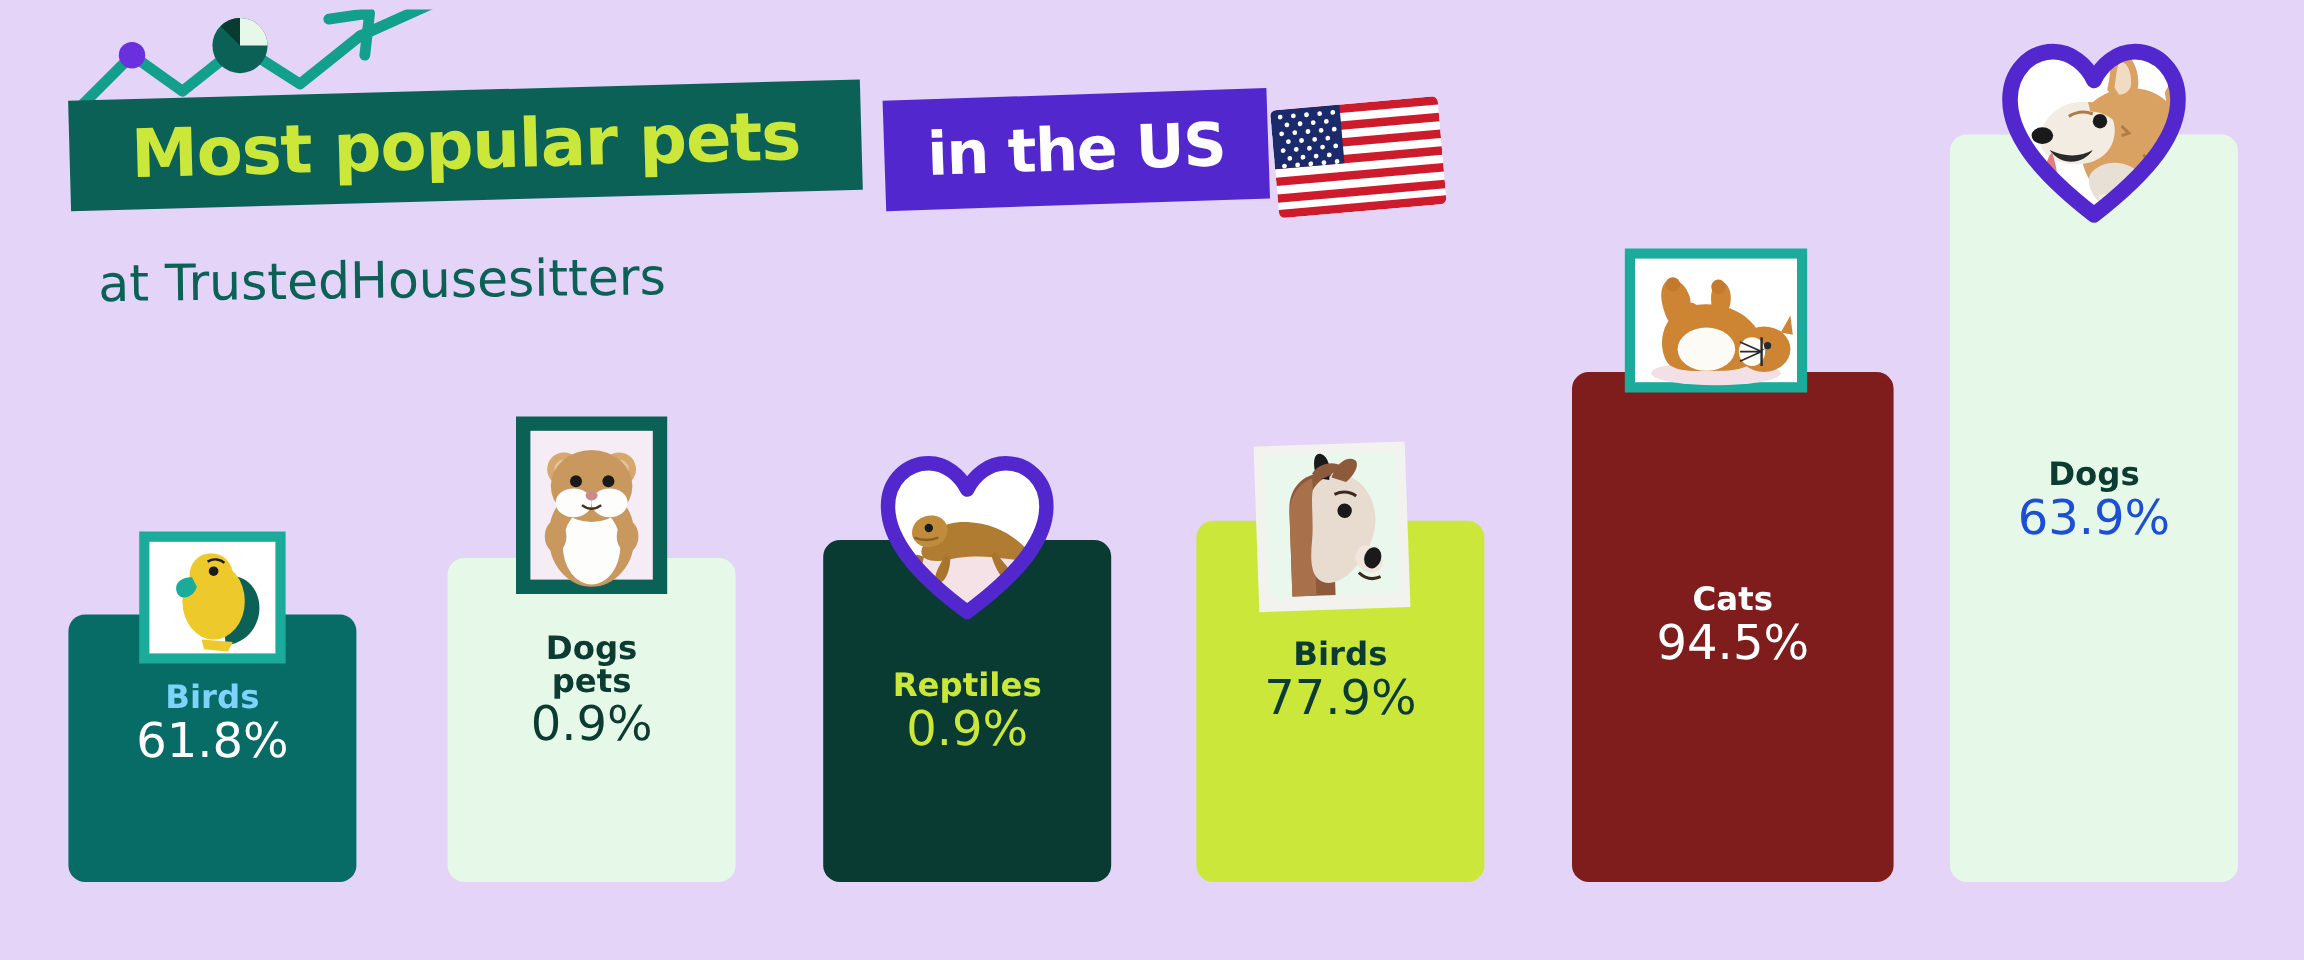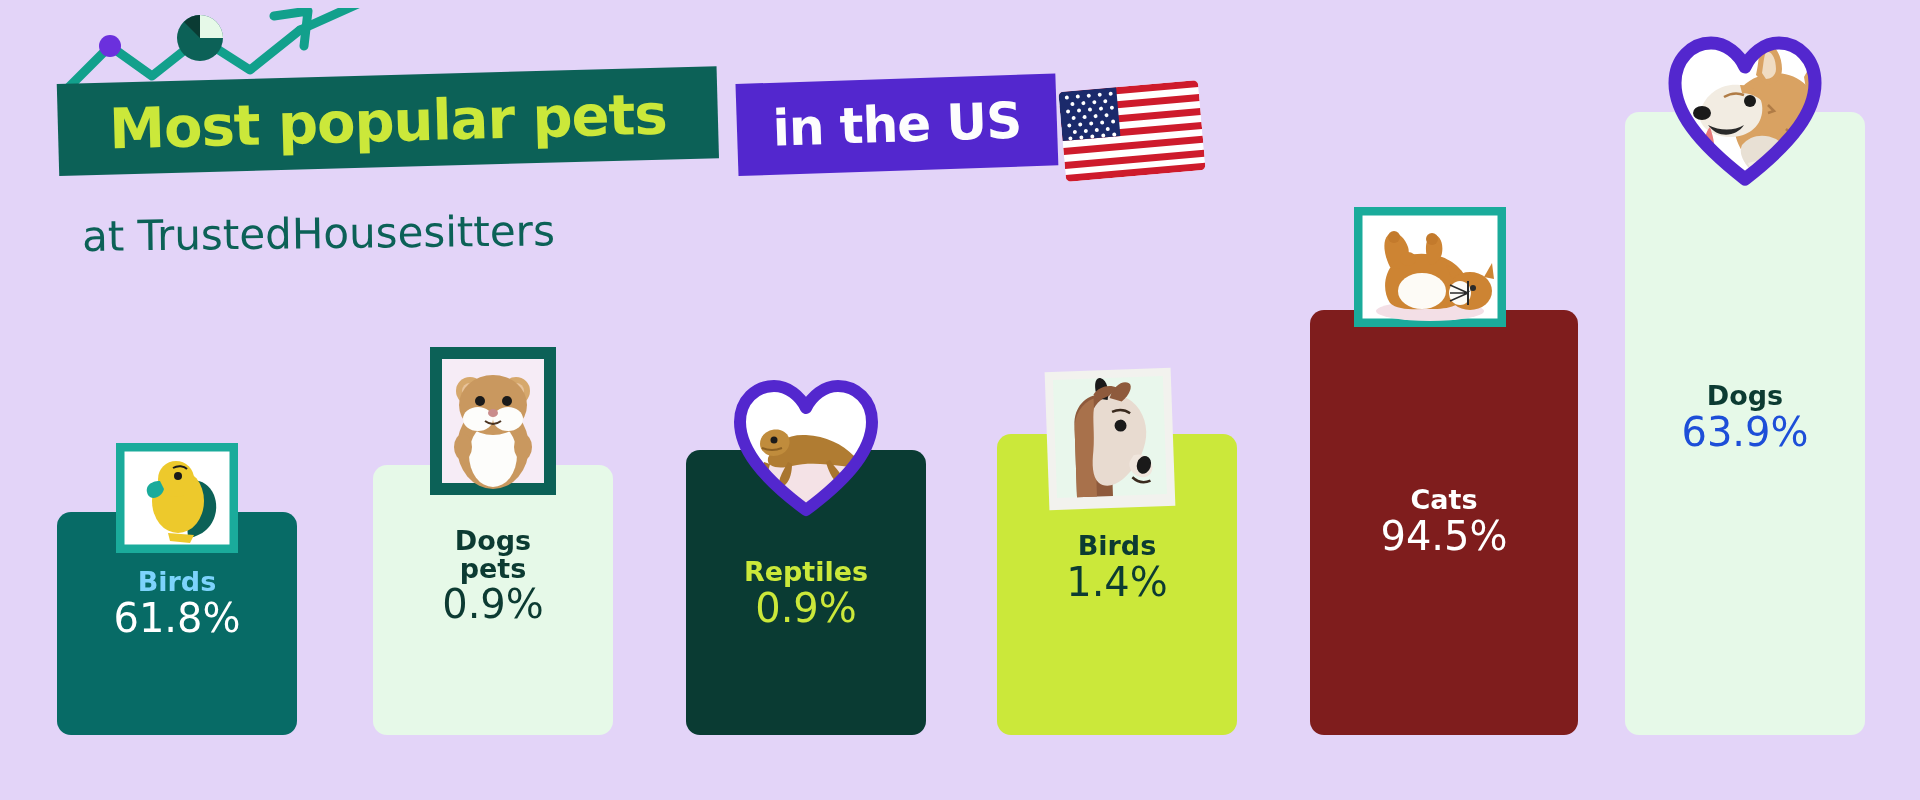--- a/index.html
+++ b/index.html
@@ -234,21 +234,21 @@
         <path d="M96,90 C98,98 102,106 106,110 C110,114 114,110 112,104 C108,98 102,92 100,88 Z" fill="#a9752e"></path>
         <path d="M122,84 C132,82 142,84 146,88 C148,91 145,95 140,94 C132,92 126,90 122,88 Z" fill="#a9752e"></path>
       </g>
     </g>
     <path d="M76,138 C30,104 10,76 10,50 C10,28 26,14 44,14 C58,14 70,24 76,36 C82,24 94,14 108,14 C126,14 142,28 142,50 C142,76 122,104 76,138 Z" fill="none" stroke="#5327ce" stroke-width="12" stroke-linejoin="round"></path>
   </svg>
 
   <div class="bar" style="left:997px;width:240px;top:434px;height:301px;background:#cbe83a;">
     <div class="bar-textwrap" style="top:98px;">
       <div class="bar-label" style="color:#0c3b32;">Birds</div>
-      <div class="bar-value" style="color:#0c3b32;">1.4%</div>
+      <div class="bar-value" style="color:#0c3b32;">77.9%</div>
     </div>
   </div>
   <svg class="art" style="top:368px;left:1110px;width:130px;height:142px;transform:translateX(-50%) rotate(-2deg);" viewBox="0 0 130 142">
     <rect x="2" y="2" width="126" height="138" fill="#f2f2ee"></rect>
     <rect x="10" y="10" width="110" height="118" fill="#e9f7ec"></rect>
     <g>
       <path d="M30,128 L30,56 C30,38 42,26 58,26 L66,26 L66,128 Z" fill="#8e5a3c"></path>
       <path d="M30,128 L30,60 C30,46 38,34 50,30 L50,128 Z" fill="#a8714b"></path>
       <path d="M50,40 C58,26 76,24 88,34 C100,44 104,62 100,76 C96,92 86,104 76,112 C68,118 58,120 52,114 C46,108 46,96 48,82 C50,66 48,50 50,40 Z" fill="#e8dbd0"></path>
       <path d="M88,88 C96,86 104,90 106,98 C108,106 102,112 94,110 C86,108 82,100 84,94 Z" fill="#f0e6dd"></path>

